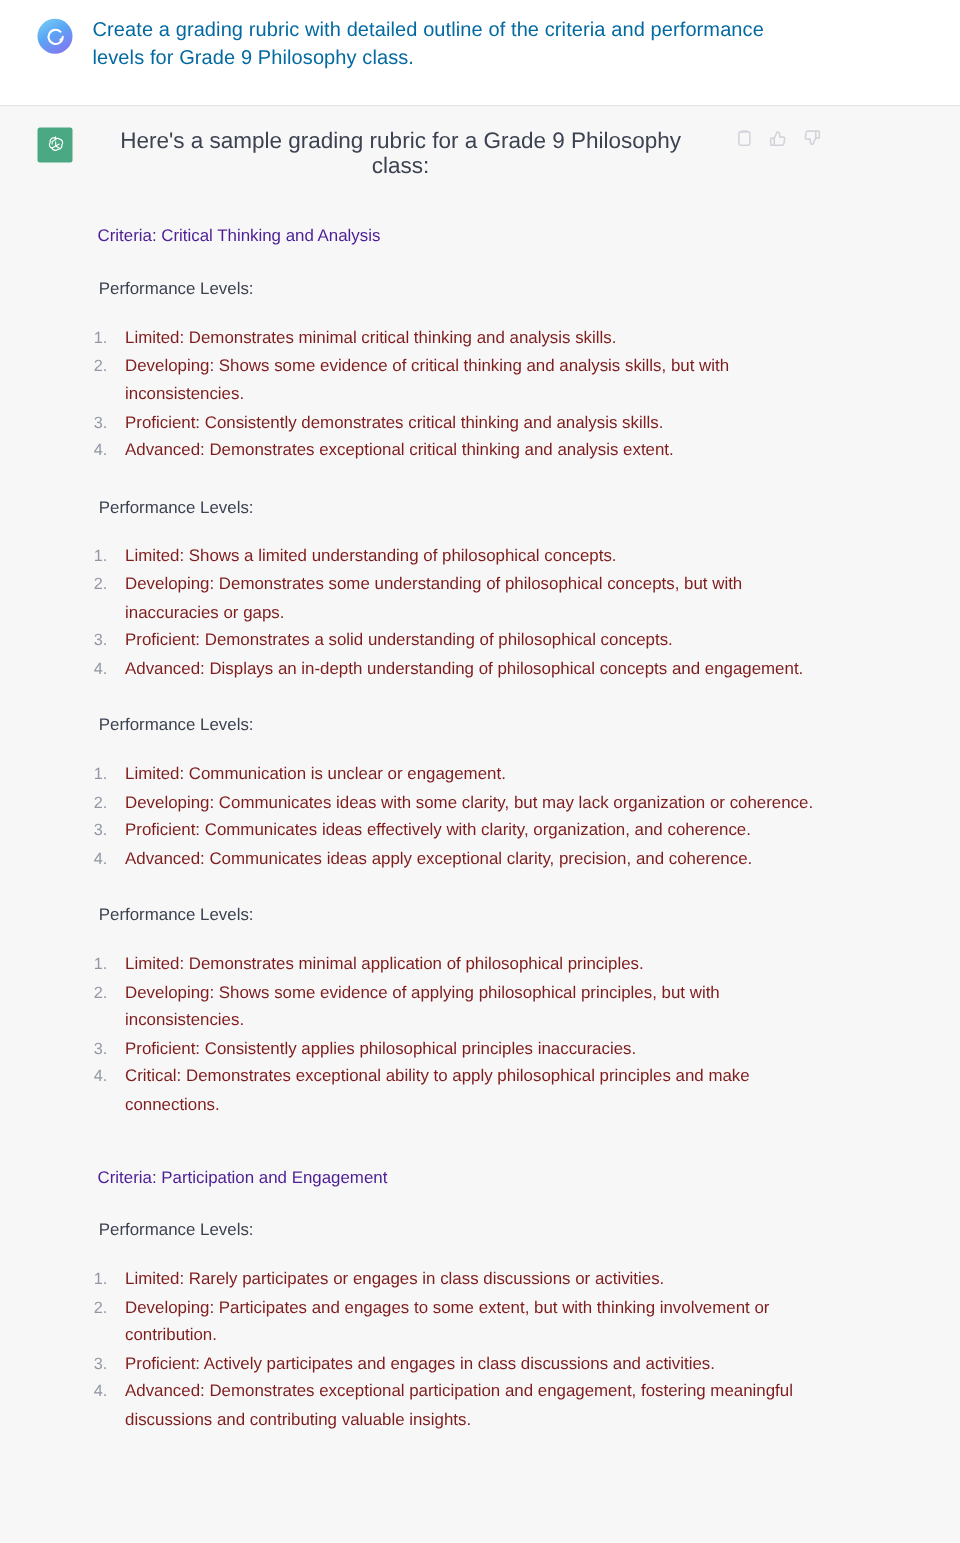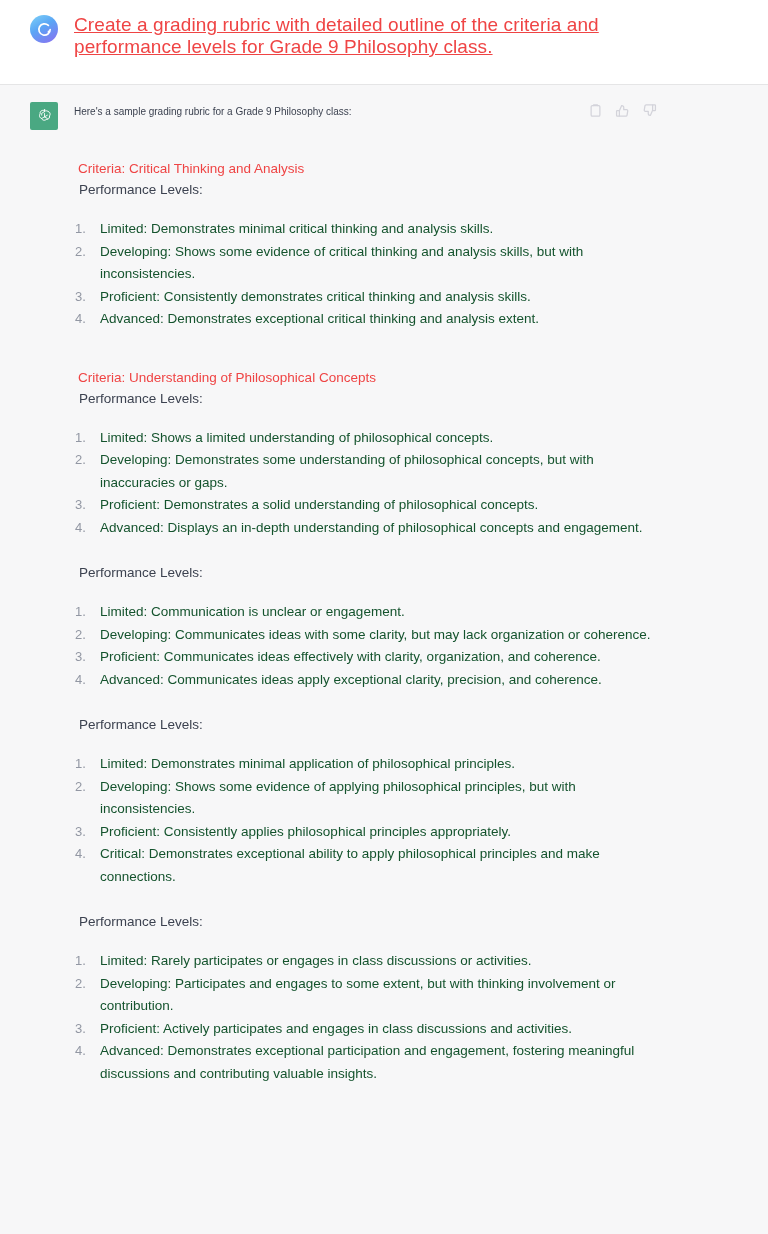--- a/index.html
+++ b/index.html
@@ -72,36 +72,35 @@
 
   
   .body-col {
     flex: 1 1 auto;
     min-width: 0;
     padding-left: 16px;
     max-width: 600px;
   }
 
   .user-text {
-    font-size: 19px;
+    font-size: 16px;
     line-height: 22px;
-    color: #ef4444;
+    color: #0369a1;
     letter-spacing: 0.005em;
     max-width: 580px;
-    text-decoration: underline;
   }
 
   .intro-row {
     display: flex;
     align-items: flex-start;
     justify-content: space-between;
     width: 100%;
   }
   .assistant-intro {
-    font-size: 10px;
+    font-size: 18px;
     line-height: 20px;
     color: #3c4250;
     padding-top: 1px;
     text-align: center;
   }
 
   
   .actions {
     flex: 0 0 auto;
     display: flex;
@@ -124,45 +123,45 @@
   }
   .action-btn svg { display: block; }
 
   
   .section { margin-top: 24px; }
   .section:first-of-type { margin-top: 27px; }
 
   .criteria-line {
     font-size: 13.5px;
     line-height: 20px;
-    color: #ef4444;
+    color: #4c1d95;
     padding-left: 4px;
     margin-top: 37px;
   }
   .perf-line {
     font-size: 13.5px;
     line-height: 20px;
     color: #3c4250;
     padding-left: 5px;
-    margin-top: 1px;
+    margin-top: 22px;
   }
 
   ol.levels {
     list-style: none;
     margin: 18px 0 0 0;
     padding: 0;
     counter-reset: lvl;
   }
   ol.levels > li {
     counter-increment: lvl;
     position: relative;
     padding-left: 26px;
     font-size: 13.5px;
     line-height: 22.5px;
-    color: #14532d;
+    color: #7f1d1d;
     margin-bottom: 0px;
   }
   ol.levels > li::before {
     content: counter(lvl) ".";
     position: absolute;
     left: 1px;
     top: 0;
     width: 18px;
     color: #9297a3;
     font-size: 13px;
@@ -231,21 +230,20 @@
             <div class="perf-line">Performance Levels:</div>
             <ol class="levels">
               <li>Limited: Demonstrates minimal critical thinking and analysis skills.</li>
               <li>Developing: Shows some evidence of critical thinking and analysis skills, but with inconsistencies.</li>
               <li>Proficient: Consistently demonstrates critical thinking and analysis skills.</li>
               <li>Advanced: Demonstrates exceptional critical thinking and analysis extent.</li>
             </ol>
           </div>
 
           <div class="section">
-            <div class="criteria-line">Criteria: Understanding of Philosophical Concepts</div>
             <div class="perf-line">Performance Levels:</div>
             <ol class="levels">
               <li>Limited: Shows a limited understanding of philosophical concepts.</li>
               <li>Developing: Demonstrates some understanding of philosophical concepts, but with inaccuracies or gaps.</li>
               <li>Proficient: Demonstrates a solid understanding of philosophical concepts.</li>
               <li>Advanced: Displays an in-depth understanding of philosophical concepts and engagement.</li>
             </ol>
           </div>
 
           <div class="section">
@@ -256,26 +254,27 @@
               <li>Proficient: Communicates ideas effectively with clarity, organization, and coherence.</li>
               <li>Advanced: Communicates ideas apply exceptional clarity, precision, and coherence.</li>
             </ol>
           </div>
 
           <div class="section">
             <div class="perf-line">Performance Levels:</div>
             <ol class="levels">
               <li>Limited: Demonstrates minimal application of philosophical principles.</li>
               <li>Developing: Shows some evidence of applying philosophical principles, but with inconsistencies.</li>
-              <li>Proficient: Consistently applies philosophical principles appropriately.</li>
+              <li>Proficient: Consistently applies philosophical principles inaccuracies.</li>
               <li>Critical: Demonstrates exceptional ability to apply philosophical principles and make connections.</li>
             </ol>
           </div>
 
           <div class="section">
+            <div class="criteria-line">Criteria: Participation and Engagement</div>
             <div class="perf-line">Performance Levels:</div>
             <ol class="levels">
               <li>Limited: Rarely participates or engages in class discussions or activities.</li>
               <li>Developing: Participates and engages to some extent, but with thinking involvement or contribution.</li>
               <li>Proficient: Actively participates and engages in class discussions and activities.</li>
               <li>Advanced: Demonstrates exceptional participation and engagement, fostering meaningful discussions and contributing valuable insights.</li>
             </ol>
           </div>
 
         </div>

